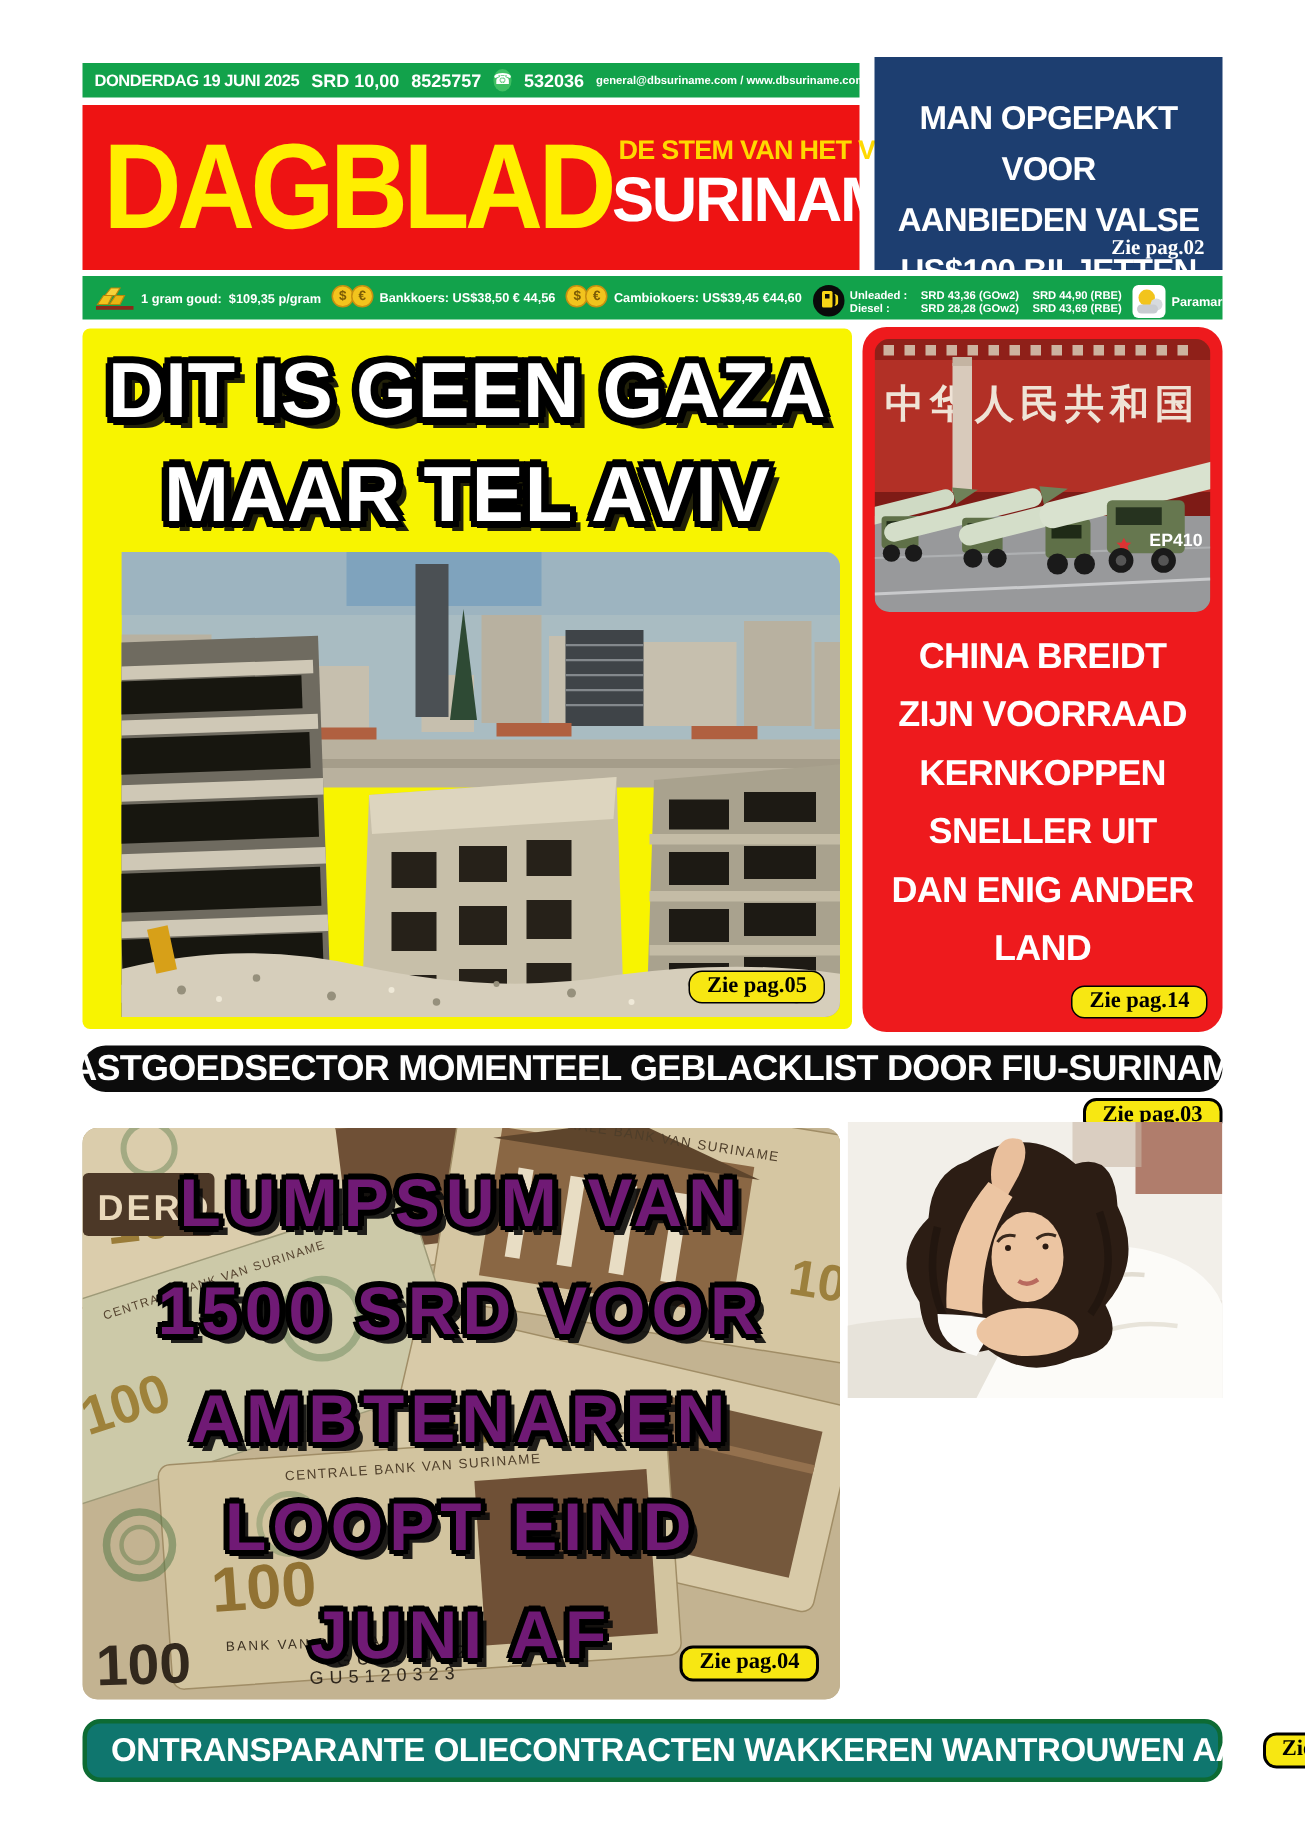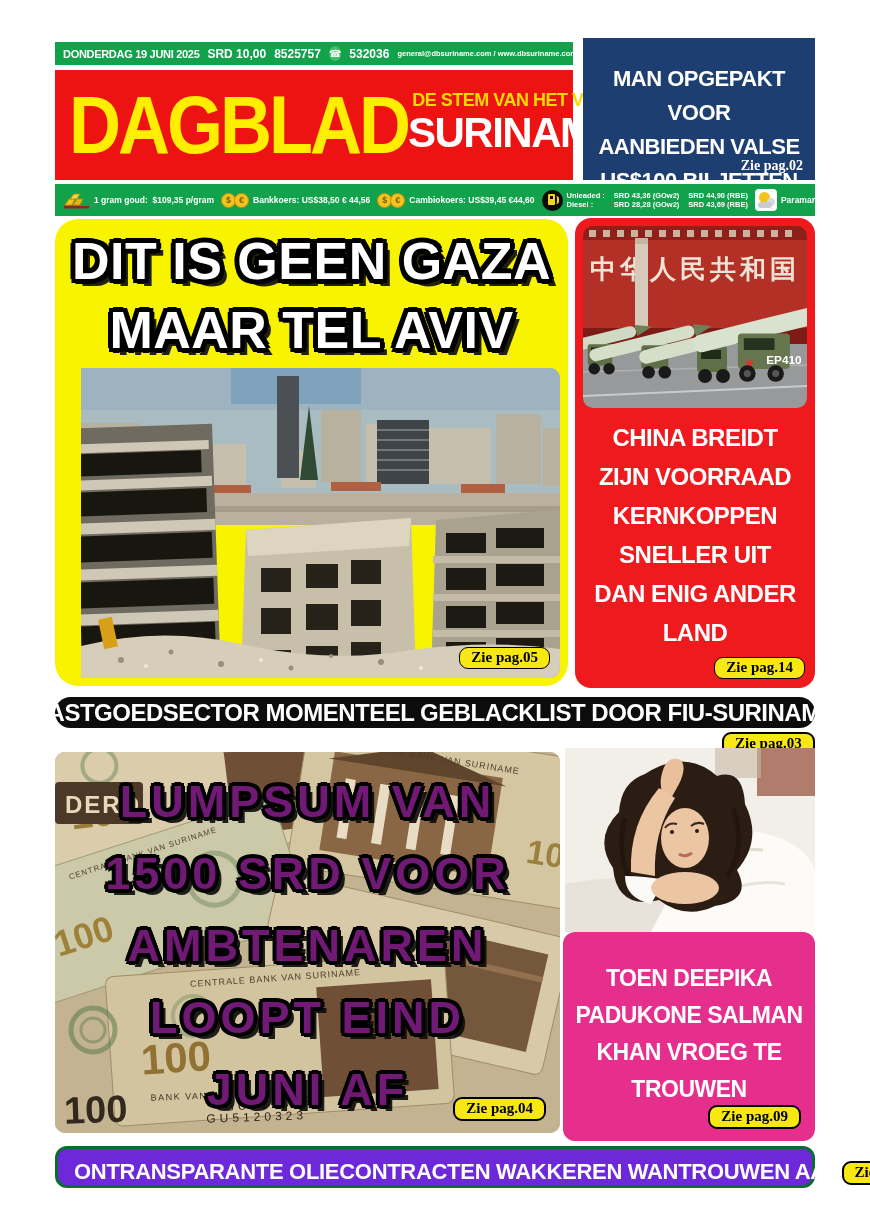--- a/index.html
+++ b/index.html
@@ -26,21 +26,21 @@
   .mh-region { color:#fff; font-size:42px; font-weight:bold; letter-spacing:-1.5px; line-height:1.05; }
 
   
   .bluebox { left:583px; top:38px; width:232px; height:142px; background:#1d3e70; color:#fff; text-align:center; padding-top:24px; }
   .bluebox .headline { font-size:22px; font-weight:bold; line-height:34px; letter-spacing:-0.5px; }
   .bluebox .pageref { position:absolute; right:12px; bottom:6px; font-family:"Liberation Serif", serif;
     font-weight:bold; font-size:14px; color:#fff; }
 
   
   .ratesbar { left:55px; top:184px; width:760px; height:29px; background:#12a24b;
-    display:flex; align-items:center; padding:16px 8px; gap:7px; color:#fff; }
+    display:flex; align-items:flex-start; padding:6px 8px; gap:7px; color:#fff; }
   .rb-item { display:flex; align-items:center; gap:4px; white-space:nowrap; }
   .rb-text { font-size:8.5px; font-weight:bold; }
   .coin { display:inline-block; width:15px; height:15px; border-radius:50%; background:#f2c41d;
     border:1px solid #c89010; color:#7c5c06; font-size:9px; font-weight:bold; text-align:center; line-height:13px; }
   .coin.eur { margin-left:-6px; }
   .fuelcircle { width:21px; height:21px; border-radius:50%; background:#0a0a0a; position:relative; flex:none; }
   .fuelcircle .pump { position:absolute; left:6px; top:4px; width:7px; height:11px; background:#f7d417; border-radius:1px; }
   .fuelcircle .pump-screen { position:absolute; left:8px; top:6px; width:3px; height:3px; background:#0a0a0a; }
   .fuelcircle .hose { position:absolute; right:4px; top:6px; width:3px; height:8px; border-right:2px solid #f7d417; border-radius:0 3px 3px 0; }
   .fueltable { display:grid; grid-template-columns:auto auto auto; column-gap:9px; row-gap:0; }
@@ -53,21 +53,21 @@
   
   .outl-big { color:#fff; font-weight:bold;
     text-shadow:-4px -4px 0 #000, 4px -4px 0 #000, -4px 4px 0 #000, 4px 4px 0 #000,
       -5px 0 0 #000, 5px 0 0 #000, 0 -5px 0 #000, 0 5px 0 #000, 7px 7px 0 rgba(10,10,10,.9); }
   .outl-mid { color:#701a75; font-weight:bold;
     text-shadow:-3px -3px 0 #000, 3px -3px 0 #000, -3px 3px 0 #000, 3px 3px 0 #000,
       -4px 0 0 #000, 4px 0 0 #000, 0 -4px 0 #000, 0 4px 0 #000, 6px 6px 0 rgba(10,10,10,.9); }
   .prelines { white-space:pre-line; }
 
   
-  .leadbox { left:55px; top:219px; width:513px; height:467px; background:#f8f400; border-radius:23px; }
+  .leadbox { left:55px; top:219px; width:513px; height:467px; background:#f8f400; border-radius:5px; }
   .lead-headline { padding-top:8px; text-align:center; font-size:52px; line-height:69px; letter-spacing:0.5px; }
   .lead-photo { position:absolute; left:8px; top:149px; width:497px; height:310px; border-radius:10px; overflow:hidden;padding-left:18px; }
 
   
   .redbox { left:575px; top:218px; width:240px; height:470px; background:#ee1a1d; border-radius:16px; }
   .china-photo { position:absolute; left:8px; top:8px; width:224px; height:182px; border-radius:10px; overflow:hidden; }
   .china-headline { position:absolute; top:200px; left:0; right:0; text-align:center; color:#fff;
     font-weight:bold; font-size:24px; line-height:39px; letter-spacing:-0.5px; }
 
   
@@ -86,22 +86,22 @@
   .money-headline { position:absolute; left:0; right:0; top:14px; text-align:center;
     font-size:45px; line-height:72px; letter-spacing:4px; }
 
   
   .deepika-photo { left:565px; top:748px; width:250px; height:184px; overflow:hidden; }
   .pinkbox { left:563px; top:932px; width:252px; height:209px; background:#e62e8c; border-radius:12px; }
   .pink-headline { position:absolute; top:28px; left:0; right:0; text-align:center; color:#fff;
     font-weight:bold; font-size:23px; line-height:37px; letter-spacing:-0.5px; }
 
   
-  .bottombar { left:55px; top:1146px; width:760px; height:42px; background:#6d28d9;
-    border:3px solid #0d6b34; border-radius:12px; display:flex; align-items:flex-end; padding:0 10px 0 16px; }
+  .bottombar { left:55px; top:1146px; width:760px; height:42px; background:#0f766e;
+    border:3px solid #0d6b34; border-radius:12px; display:flex; align-items:center; padding:0 10px 0 16px; }
   .bottom-headline { color:#fff; font-weight:bold; font-size:22px; letter-spacing:-0.3px; white-space:nowrap; }
   .bottombar .zbadge { margin-left:auto; }
 </style>
 </head>
 <body>
 
 <div id="page">
 
   <div class="abs topbar">
     <span class="tb-date">DONDERDAG 19 JUNI 2025</span>
@@ -446,26 +446,19 @@
       <circle cx="107" cy="84" r="2" fill="#2b1b12"></circle>
         <circle cx="132" cy="83" r="2" fill="#2b1b12"></circle>
       <path d="M114 106 Q120 110 127 105" stroke="#b96a5e" stroke-width="3" fill="none"></path>
       <path d="M96 30 Q100 6 116 12 Q122 20 114 36 L104 54 Q94 46 96 30 Z" fill="#e9bf9c"></path>
       <path d="M66 124 Q64 76 94 40 L110 50 Q88 84 90 128 Z" fill="#ecc5a2"></path>
       <path d="M60 128 Q60 150 86 156 L100 132 Q80 128 60 128 Z" fill="#fbfaf7"></path>
       <ellipse cx="120" cy="140" rx="34" ry="16" fill="#ecc5a2"></ellipse>
     </svg>
   </div>
 
-  <div class="abs pinkbox">
-    <div class="pink-headline prelines">TOEN DEEPIKA
-PADUKONE SALMAN
-KHAN VROEG TE
-TROUWEN</div>
-    <span class="zbadge" style="position:absolute; right:14px; bottom:12px;">Zie pag.09</span>
-  </div>
 
   <div class="abs bottombar">
     <span class="bottom-headline">ONTRANSPARANTE OLIECONTRACTEN WAKKEREN WANTROUWEN AAN</span>
     <span class="zbadge">Zie pag.08</span>
   </div>
 
 </div>
 
 </body></html>

